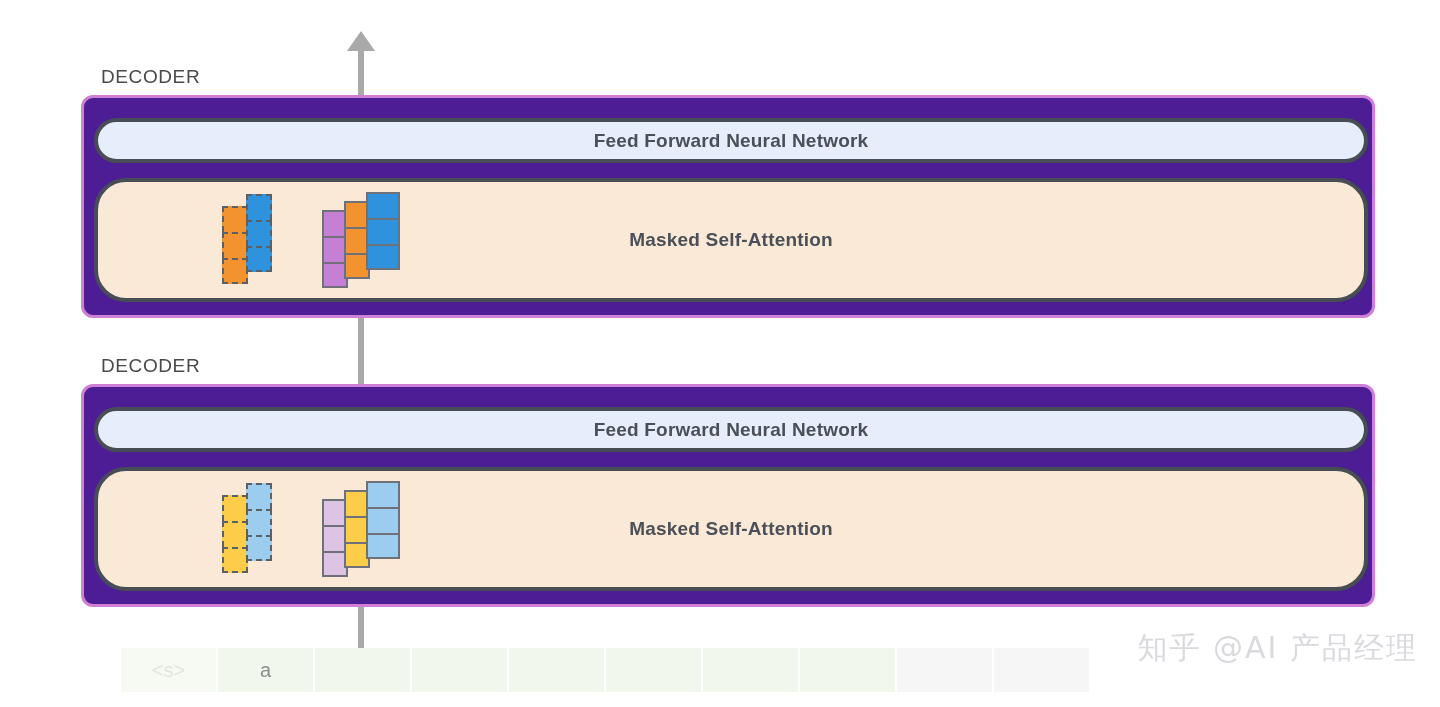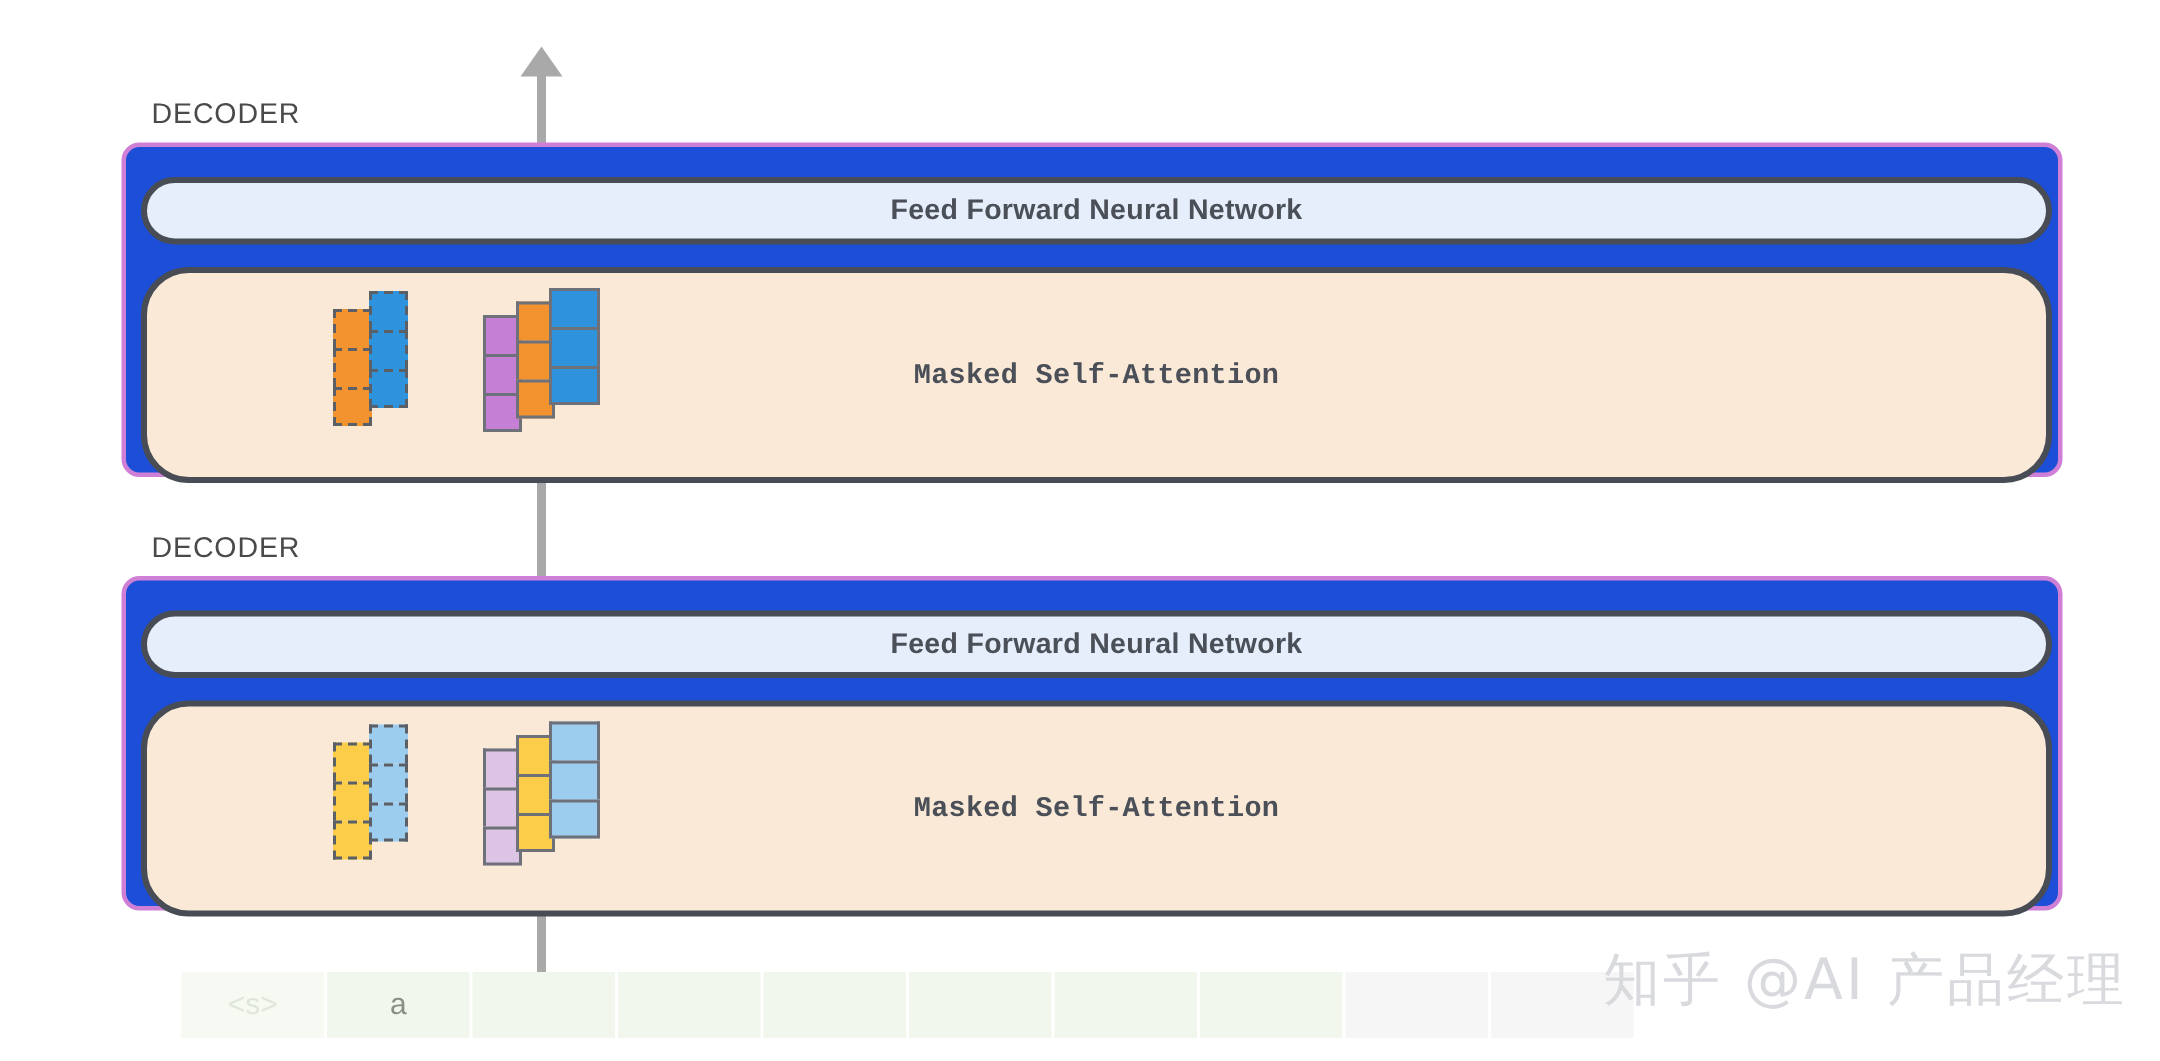--- a/index.html
+++ b/index.html
@@ -48,21 +48,21 @@
   .decoder-label.top  { top: 66px; }
   .decoder-label.bot  { top: 355px; }
 
   
   .decoder-frame {
     position: absolute;
     left: 81px;
     width: 1294px;
     border: 3px solid #cf7fd6;
     border-radius: 12px;
-    background: #1d4ed8;
+    background: #4c1d95;
     box-sizing: border-box;
     padding-left: 28px;
   }
   .decoder-frame.top { top: 95px;  height: 223px; }
   .decoder-frame.bot { top: 384px; height: 223px; }
 
   
   .sublayer {
     position: absolute;
     left: 10px;
@@ -82,24 +82,23 @@
     z-index: 3;
   }
   .ffnn {
     top: 20px;
     height: 45px;
     background: #e6eefb;
     border-radius: 24px;
   }
   .attention {
     top: 80px;
-    height: 144px;
+    height: 124px;
     background: #fbe9d8;
     border-radius: 32px;
-    font-family: Liberation Mono, monospace;
   }
 
   
   .stack {
     position: absolute;
     z-index: 2;
   }
   .col {
     position: absolute;
     width: 26px;
@@ -146,21 +145,21 @@
   .token.faint      { background: #f6faf3; color: #dfe6da; }
   .token.dim        { background: #f1f7ec; color: #8b8f8a; }
   .token.active     { background: #cde0ab; color: #1d1d1d; }
   .token.ghost      { background: #f6f6f6; }
 
   
   .watermark {
     position: absolute;
     right: 22px;
     top: 628px;
-    font-size: 38px;
+    font-size: 30px;
     color: #d9dade;
     letter-spacing: 2px;
     font-family: "DejaVu Sans", sans-serif;
     white-space: nowrap;
   }
 </style>
 </head>
 <body>
 
 <div class="arrow-shaft"></div>

